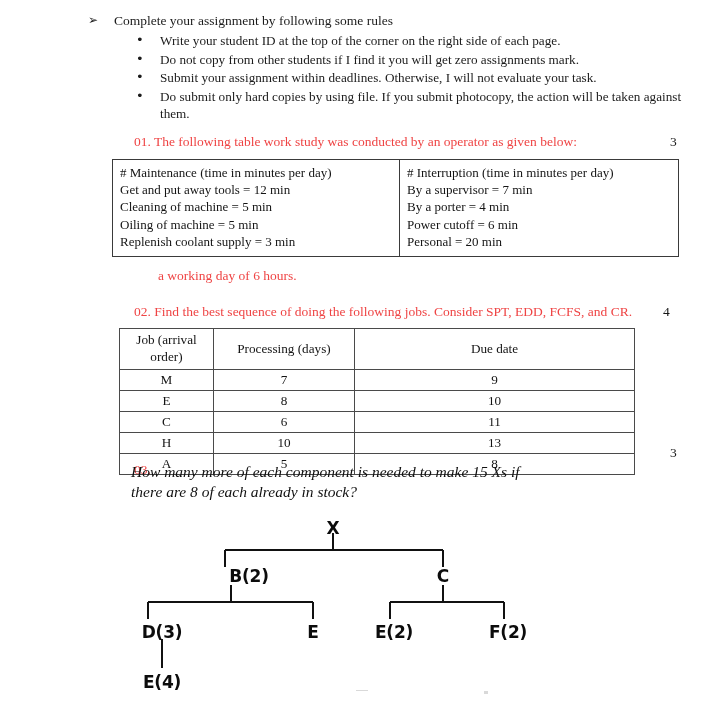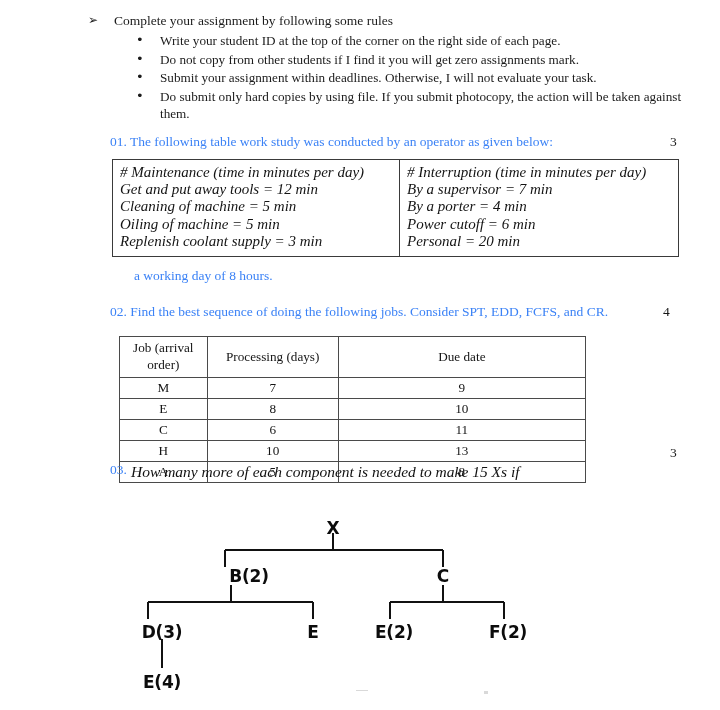--- a/index.html
+++ b/index.html
@@ -63,21 +63,22 @@
     font-size: 13px;
     line-height: 18px;
     font-family: "DejaVu Sans", sans-serif;
   }
 
   
   .q-line {
     position: absolute;
     font-size: 13.5px;
     line-height: 17px;
-    color: #3b82f6;
+    color: #ef4444;
+    margin-left: 24px;
   }
   .q-mark {
     position: absolute;
     font-size: 13.5px;
     line-height: 17px;
     color: #151515;
     text-align: left;
   }
 
   
@@ -92,32 +93,31 @@
   #maintenance-table {
     left: 112px;
     top: 159px;
     width: 567px;
     border: 1.3px solid #3a3a3a;
   }
   #maintenance-table td {
     border: 1.3px solid #3a3a3a;
     vertical-align: top;
     padding: 4px 6px 6px 7px;
-    font-size: 15px;
+    font-size: 13px;
     line-height: 17.2px;
-    font-style: italic;
   }
   #maintenance-table td.col-a { width: 273px; }
   #maintenance-table .cellline { display: block; white-space: nowrap; }
 
   
   #jobs-table {
     left: 119px;
-    top: 336px;
-    width: 467px;
+    top: 328px;
+    width: 516px;
     border: 1.1px solid #3f3f3f;
   }
   #jobs-table th,
   #jobs-table td {
     border: 1.1px solid #4a4a4a;
     text-align: center;
     font-weight: normal;
     font-size: 13.2px;
     line-height: 16px;
     padding: 2px 3px;
@@ -221,21 +221,21 @@
         <span class="cellline"># Interruption (time in minutes per day)</span>
         <span class="cellline">By a supervisor = 7 min</span>
         <span class="cellline">By a porter = 4 min</span>
         <span class="cellline">Power cutoff = 6 min</span>
         <span class="cellline">Personal = 20 min</span>
       </td>
     </tr>
   </tbody>
     </table>
 
-  <div class="q-line" style="left:134px; top:267px; width:560px;">a working day of 8 hours.</div>
+  <div class="q-line" style="left:134px; top:267px; width:560px;">a working day of 6 hours.</div>
 
   <div class="q-line" style="left:110px; top:303px; width:560px;">02. Find the best sequence of doing the following jobs. Consider SPT, EDD, FCFS, and CR.</div>
   <div class="q-mark" style="left:663px; top:303px;">4</div>
 
   <table id="jobs-table">
     <thead>
       <tr>
         <th class="c0 hdr-two-line">
           <span>Job (arrival</span><br>
           <span>order)</span>
@@ -271,20 +271,21 @@
         <td class="c2">8</td>
       </tr>
     </tbody>
   </table>
 
   <div class="q-line" style="left:110px; top:461px;">03.</div>
   <div class="q-mark" style="left:670px; top:444px;">3</div>
 
   <div class="q3-prompt">
     <span>How many more of each component is needed to make 15 Xs if</span><br>
+    <span>there are 8 of each already in stock?</span>
   </div>
 
   <div id="bom-tree">
     <svg width="600" height="205" viewBox="0 0 600 205">
       <g stroke="#111111" stroke-width="2.6" fill="none" shape-rendering="crispEdges">
 
         <line x1="233" y1="28" x2="233" y2="45"></line>
 
         <line x1="125" y1="45" x2="343" y2="45"></line>
 

